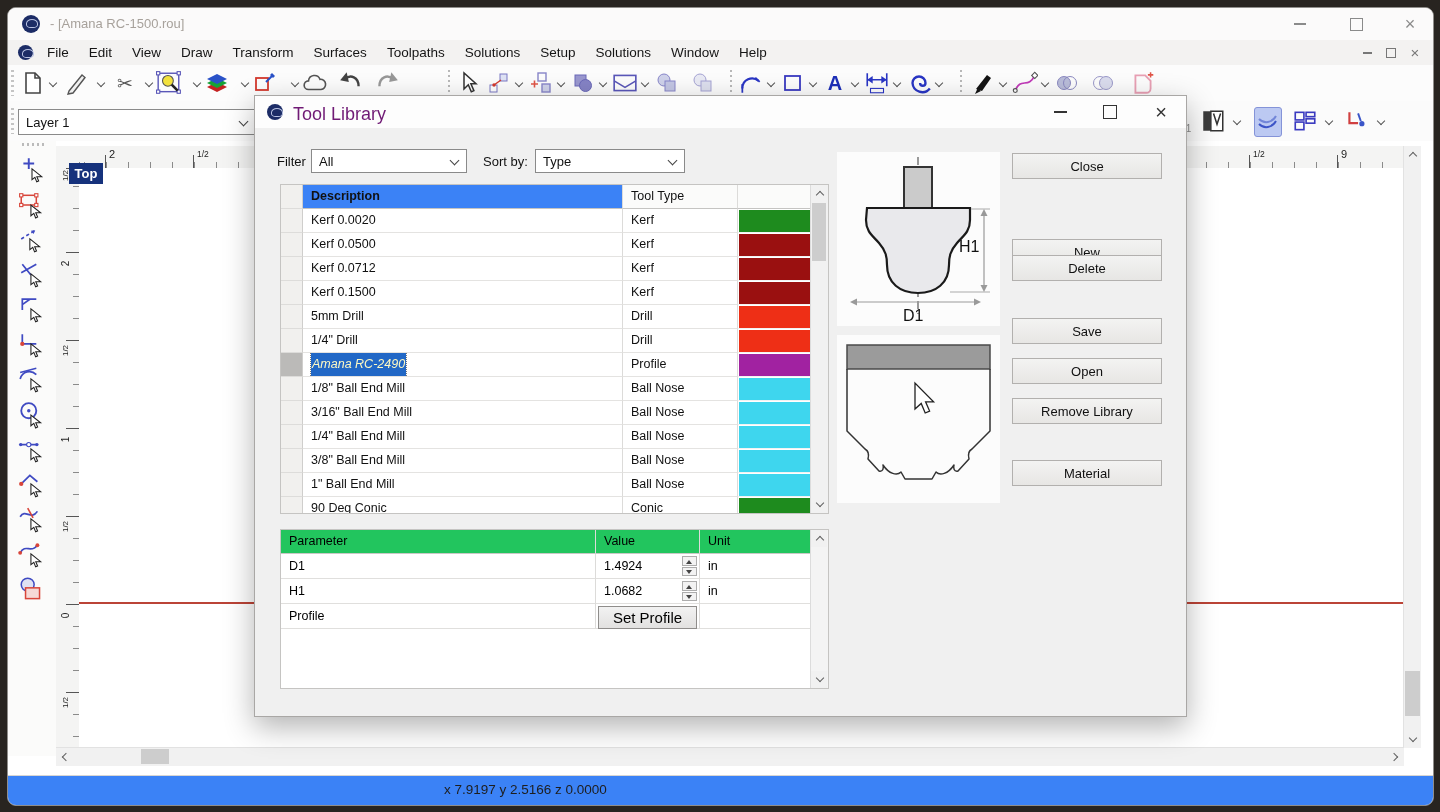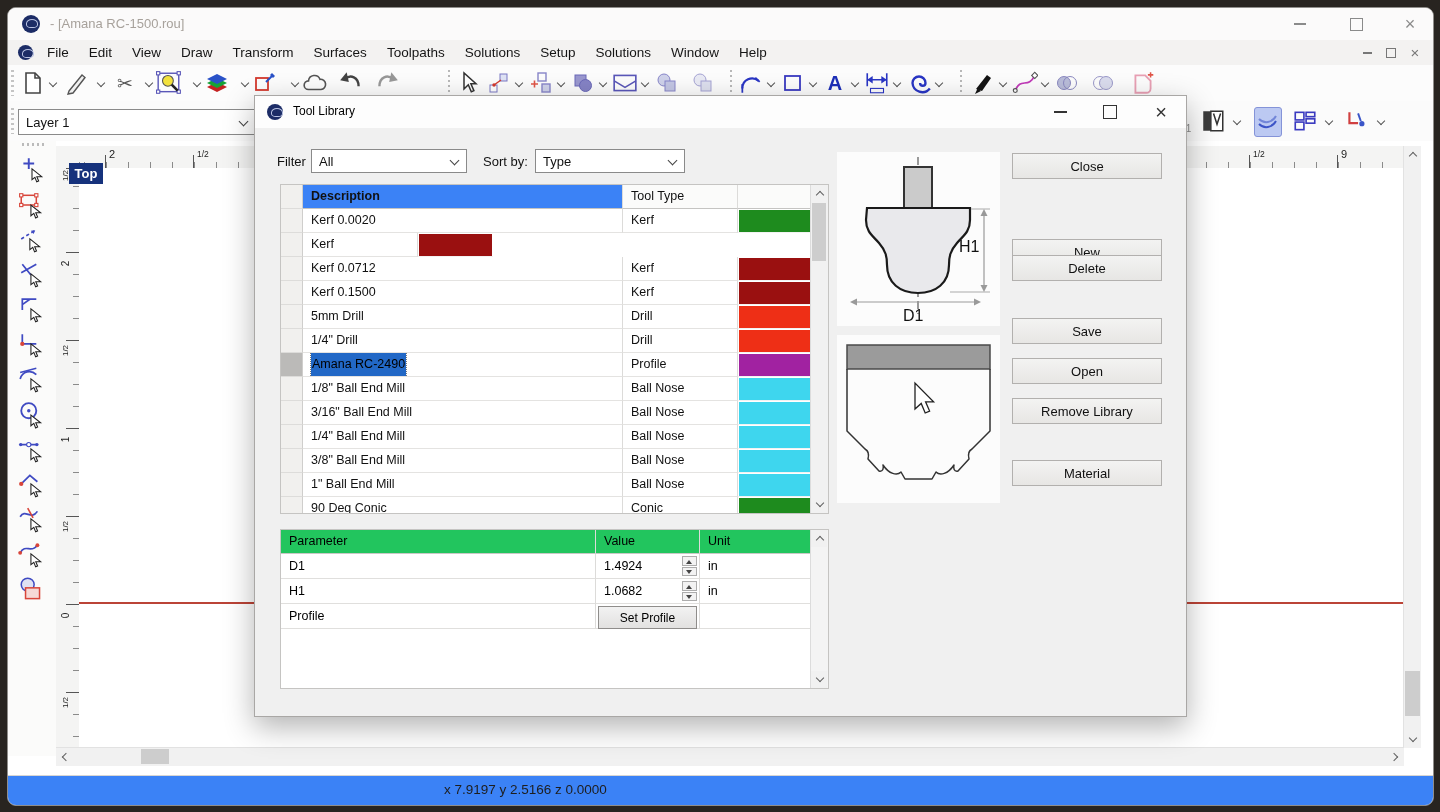--- a/index.html
+++ b/index.html
@@ -65,53 +65,53 @@
   .sarr.down:after{transform:rotate(45deg);top:4px;}
   .sarr.left:after{transform:rotate(135deg);left:7px;}
   .sarr.right:after{transform:rotate(-45deg);left:4px;}
   .sthumb{position:absolute;background:#cdcdcd;}
   
   #statusbar{position:absolute;left:0;right:0;bottom:0;height:29px;background:#3b82f6;border-top:1px solid #d8d6d3;}
   #coords{position:absolute;left:436px;top:6px;font-size:13.5px;color:#1e1e1e;}
   
   #dlg{position:absolute;left:246px;top:87px;width:931px;height:620px;background:#f0f0f0;border:1px solid #a9a7a5;box-shadow:0 10px 28px rgba(0,0,0,.3);z-index:40;}
   #dlgtitle{position:absolute;left:0;top:0;right:0;height:32px;background:#fdfdfd;}
-  #dlgtitletext{position:absolute;left:38px;top:8px;font-size:12px;color:#000000;}
+  #dlgtitletext{position:absolute;left:38px;top:8px;font-size:18px;color:#701a75;}
   .dwc{position:absolute;top:2px;width:30px;height:28px;display:flex;align-items:center;justify-content:center;color:#333;}
   .dwc .minline{width:13px;height:1.6px;background:#333;}
   .dwc .maxbox{width:12px;height:12px;border:1.6px solid #333;}
   .dwc .closex{font-size:20px;color:#333;}
   .dlglab{position:absolute;font-size:13px;color:#111;}
   
   #ttable{position:absolute;left:25px;top:88px;width:549px;height:330px;background:#fff;border:1px solid #c5c4c2;box-sizing:border-box;overflow:hidden;}
   .trow{display:flex;height:24px;box-sizing:border-box;}
   .c-rh{width:22px;background:#f1f0ee;border-right:1px solid #cfcecc;border-bottom:1px solid #dddcda;box-sizing:border-box;}
   .c-rh.sel{background:#bbbab8;}
   .c-desc{width:320px;border-right:1px solid #dcdbd9;border-bottom:1px solid #e4e3e1;box-sizing:border-box;font-size:12.5px;color:#111;padding:4px 0 0 8px;white-space:nowrap;overflow:hidden;}
   .c-type{width:115px;border-right:1px solid #dcdbd9;border-bottom:1px solid #e4e3e1;box-sizing:border-box;font-size:12.5px;color:#111;padding:4px 0 0 8px;}
   .c-color{width:75px;border-bottom:1px solid #f2f2f2;box-sizing:border-box;padding:0.5px 1px;}
   .swatch{width:100%;height:100%;}
   .hdr .c-desc{background:#3b82f6;font-weight:bold;border-bottom:1px solid #c5c4c2;}
   .hdr .c-type{background:#fbfbfa;border-bottom:1px solid #c5c4c2;}
   .hdr .c-color{background:#fbfbfa;border-bottom:1px solid #c5c4c2;}
-  .selhl{background:#2268c6;color:#000000;padding:16px 1px;outline:1px dotted #777;}
+  .selhl{background:#2268c6;color:#fef9c3;padding:16px 1px;outline:1px dotted #777;font-style:italic;}
   #tscroll{position:absolute;right:0;top:0;width:17px;height:100%;background:#f1f1f1;border-left:1px solid #dcdcdc;}
   
   #ptable{position:absolute;left:25px;top:433px;width:549px;height:160px;background:#fff;border:1px solid #c5c4c2;box-sizing:border-box;}
   .prow{display:flex;height:25px;box-sizing:border-box;}
   .p-name{width:315px;border-right:1px solid #dcdbd9;border-bottom:1px solid #e0dfdd;box-sizing:border-box;font-size:12.5px;padding:5px 0 0 8px;}
   .p-val{width:104px;border-right:1px solid #dcdbd9;border-bottom:1px solid #e0dfdd;box-sizing:border-box;font-size:12.5px;padding:5px 0 0 8px;position:relative;}
   .p-unit{width:113px;border-bottom:1px solid #e0dfdd;box-sizing:border-box;font-size:12.5px;padding:5px 0 0 8px;}
   .prow.phdr>div{background:#22c55e;padding-top:4px;height:24px;border-bottom:1px solid #c9c8c6;}
   .prow.phdr{height:24px;}
   .spin{position:absolute;right:2px;top:2px;width:15px;height:20px;display:flex;flex-direction:column;gap:1px;}
   .spin>div{flex:1;background:#f3f3f3;border:1px solid #acacac;position:relative;}
   .spin .su:after{content:"";position:absolute;left:3px;top:2.5px;border-left:3.5px solid transparent;border-right:3.5px solid transparent;border-bottom:4px solid #444;}
   .spin .sd:after{content:"";position:absolute;left:3px;top:2.5px;border-left:3.5px solid transparent;border-right:3.5px solid transparent;border-top:4px solid #444;}
-  #setprofile{position:absolute;left:2px;top:2px;right:2px;height:21px;background:linear-gradient(#f2f2f2,#e2e1e0);border:1px solid #8f8d8b;font-size:12px;display:flex;align-items:center;justify-content:center;}
+  #setprofile{position:absolute;left:2px;top:2px;right:2px;height:21px;background:linear-gradient(#f2f2f2,#e2e1e0);border:1px solid #8f8d8b;font-size:15px;display:flex;align-items:center;justify-content:center;}
   #pscroll{position:absolute;right:0;top:0;width:17px;height:100%;background:#f4f4f4;border-left:1px solid #dcdcdc;}
   
   .preview{position:absolute;left:582px;width:163px;background:#fcfcfc;}
   #prev1{top:56px;height:174px;}
   #prev2{top:239px;height:168px;}
   .btn{position:absolute;left:757px;width:150px;height:26px;background:linear-gradient(#f3f3f2,#e7e6e4);border:1px solid #b2b0ae;font-size:13px;color:#111;display:flex;align-items:center;justify-content:center;box-sizing:border-box;}
 </style>
 </head>
 <body>
 
@@ -537,20 +537,21 @@
       <div class="trow">
           <div class="c-rh"></div>
           <div class="c-desc"><span>Kerf 0.0020</span></div>
           <div class="c-type"><span>Kerf</span></div>
           <div class="c-color">
             <div class="swatch" style="background-color: rgb(30, 139, 30);"></div>
           </div>
         </div>
       <div class="trow">
           <div class="c-rh"></div>
+          <div class="c-desc"><span>Kerf 0.0500</span></div>
           <div class="c-type"><span>Kerf</span></div>
           <div class="c-color">
             <div class="swatch" style="background-color: rgb(154, 16, 16);"></div>
           </div>
         </div>
       <div class="trow">
           <div class="c-rh"></div>
           <div class="c-desc"><span>Kerf 0.0712</span></div>
           <div class="c-type"><span>Kerf</span></div>
           <div class="c-color">

